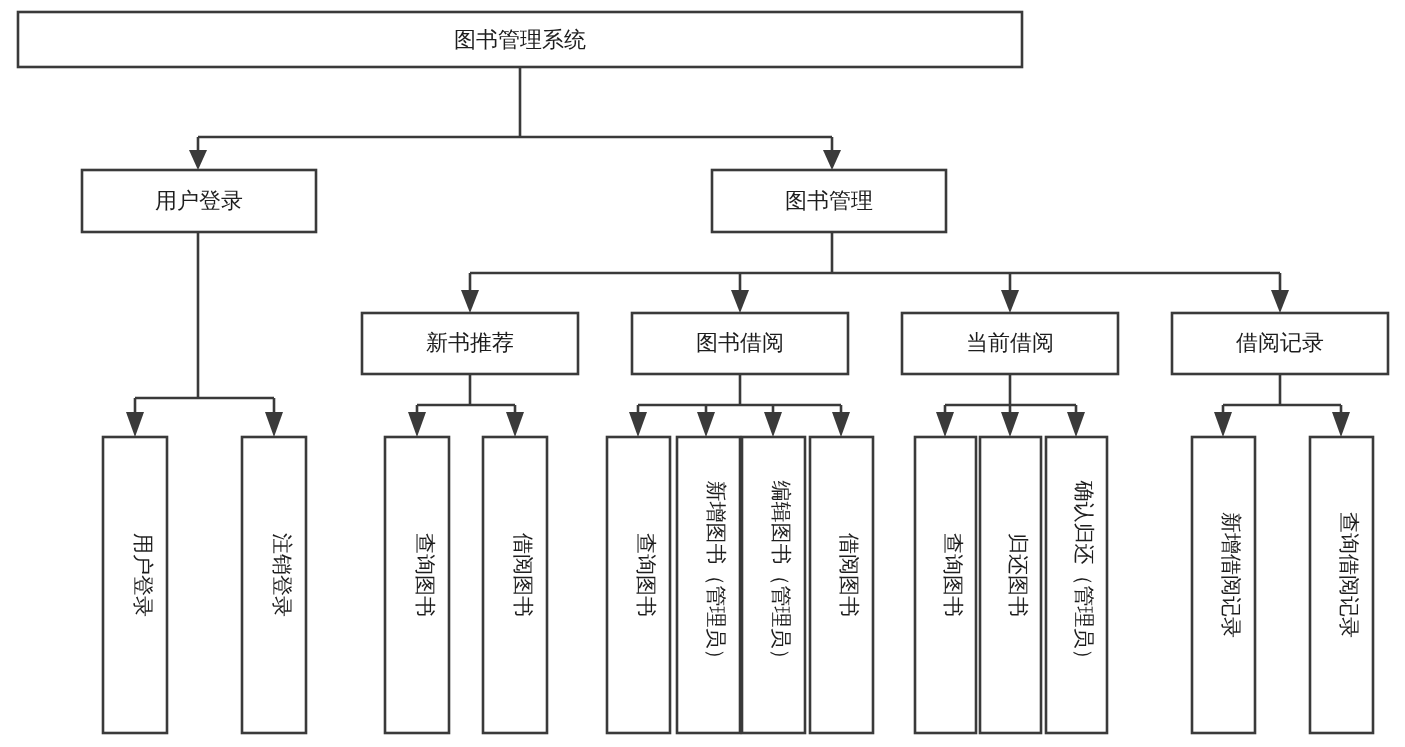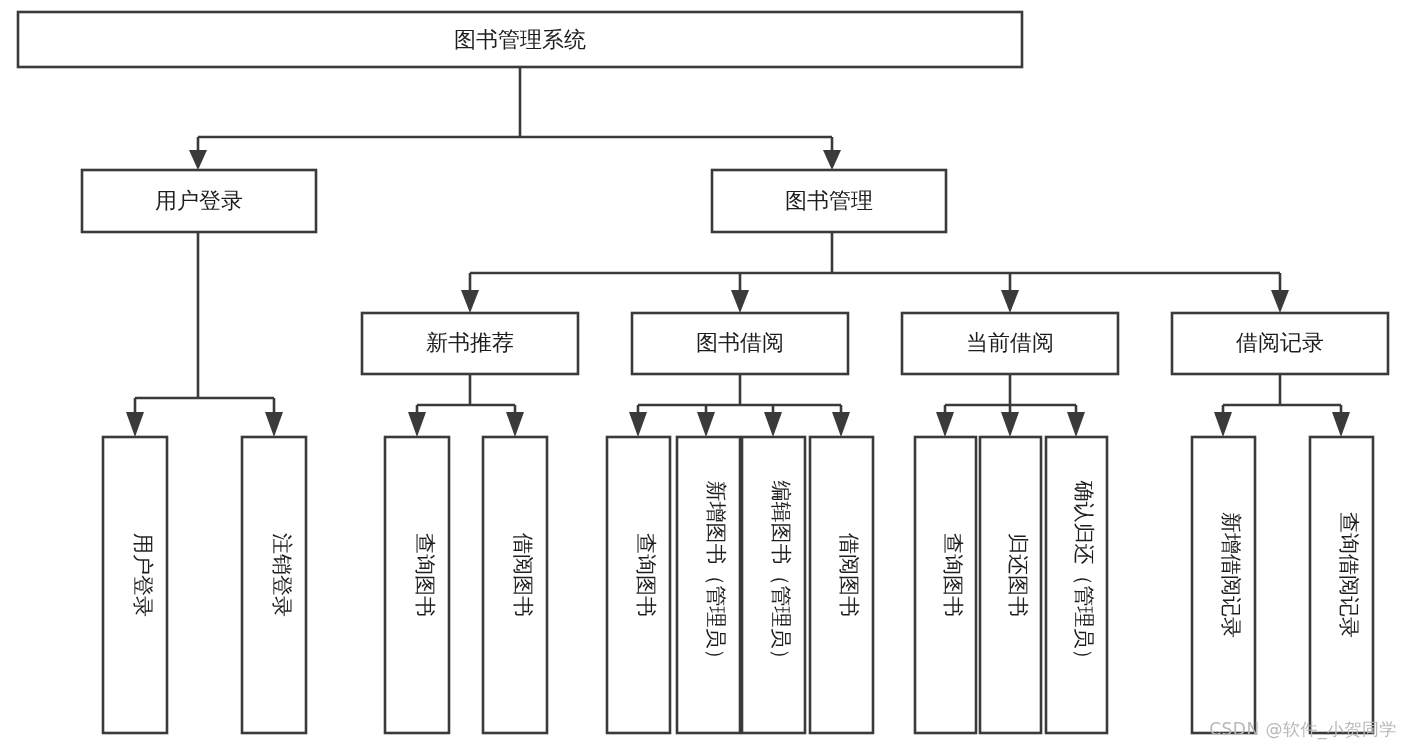--- a/index.html
+++ b/index.html
@@ -232,15 +232,14 @@
       <text class="node-label-v" transform="translate(1224,575) rotate(90)">新增借阅记录</text>
     </g>
 
     <g>
       <rect class="node-box" x="1310" y="437" width="63" height="296"></rect>
       <text class="node-label-v" transform="translate(1342,575) rotate(90)">查询借阅记录</text>
     </g>
 
   </svg>
 
-  <div class="watermark-text">CSDN @软件_小贺同学</div>
 
 </div>
 
 </body></html>

